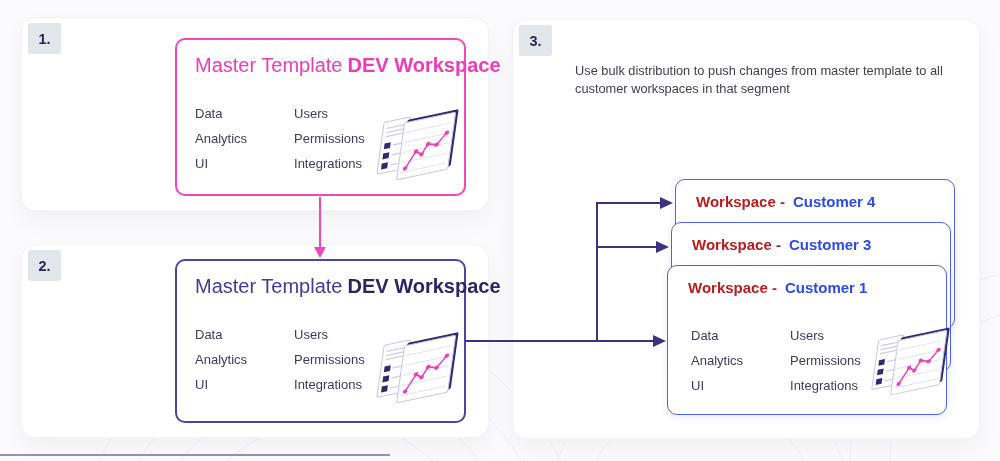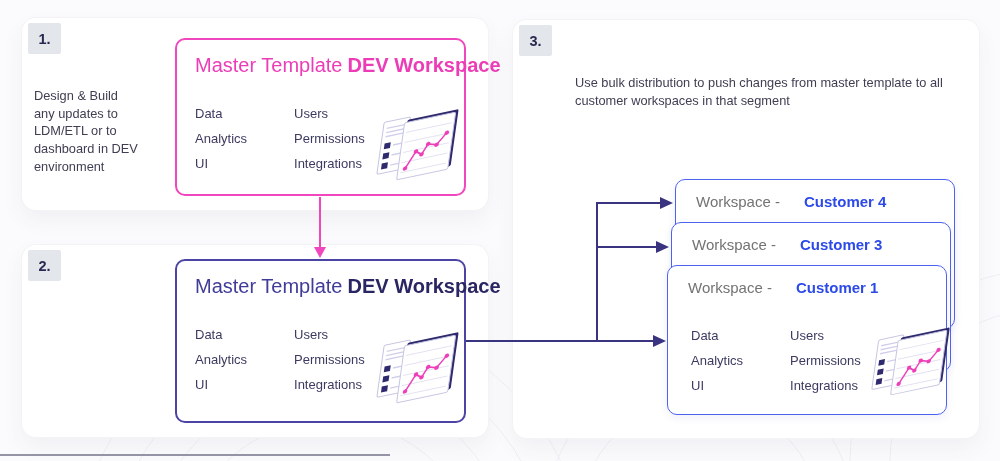--- a/index.html
+++ b/index.html
@@ -15,39 +15,39 @@
   .panel2 { left:22px; top:245px; width:466px; height:192px; }
   .panel3 { left:513px; top:20px; width:466px; height:418px; }
 
   .badge { position:absolute; left:6px; top:5px; width:33px; height:31px;
            background:#e3e6eb; color:#2b2750; font-weight:bold; font-size:14.5px;
            display:flex; align-items:center; justify-content:center; border-radius:2px; }
 
   .desc { position:absolute; font-size:12.8px; line-height:1.38; color:#3f3e52; z-index:2; }
   .desc1 { left:34px; top:87px;  width:105px; }
   .desc2 { left:34px; top:313px; width:136px; }
-  .desc3 { left:575px; top:74px; width:392px; }
+  .desc3 { left:575px; top:62px; width:392px; }
 
   .wsbox { position:absolute; background:#ffffff; border-radius:10px; }
   .dev-box  { left:175px; top:38px;  width:291px; height:158px; border:2px solid #f046be; z-index:2; }
   .prod-box { left:175px; top:259px; width:291px; height:164px; border:2px solid #4c44a4; z-index:2; }
   .cust { width:280px; height:150px; border:1.5px solid #4d62f0;
           box-shadow:0 3px 8px rgba(60,70,180,.08); }
   .c3 { left:675px; top:179px; z-index:2; }
   .c2 { left:671px; top:222px; z-index:3; }
   .c1 { left:667px; top:265px; z-index:4; }
 
   .ws-title { padding:14px 0 0 18px; font-size:20px; white-space:nowrap; }
   .ws-title .t-reg { margin-right:5px; }
   .ws-title .t-bold { font-weight:bold; }
   .dev-box  .t-reg, .dev-box .t-bold { color:#ec3cb6; }
   .prod-box .t-reg { color:#403c98; }
   .prod-box .t-bold { color:#2a2563; }
   .cust .ws-title { padding:13px 0 0 20px; font-size:15px; }
-  .cust .t-reg { color:#737373; margin-right:24px; }
+  .cust .t-reg { color:#b91c1c; margin-right:8px;font-weight:bold; }
   .cust .t-bold { color:#2c49ea; }
 
   .feats { position:absolute; left:18px; top:66px; display:flex; gap:47px; }
   .c1 .feats { left:23px; top:62px; }
   .fcol div { font-size:13px; color:#3c3a60; margin-bottom:10px; white-space:nowrap; }
 
   .dash-icon { position:absolute; }
   .dev-box  .dash-icon { left:197px; top:42px; width:88px; height:108px; }
   .prod-box .dash-icon { left:197px; top:44px; width:88px; height:108px; }
   .c1       .dash-icon { left:201px; top:34px; width:84px; height:106px; }
@@ -89,21 +89,20 @@
   <section class="panel panel1">
     <div class="badge">1.</div>
   </section>
   <section class="panel panel2">
     <div class="badge">2.</div>
   </section>
   <section class="panel panel3">
     <div class="badge">3.</div>
   </section>
 
-  <p class="desc desc1">Design &amp; Build any updates to LDM/ETL or to dashboard in DEV environment</p>
   <p class="desc desc3">Use bulk distribution to push changes from master template to all customer workspaces in that segment</p>
 
   <div class="wsbox dev-box">
     <div class="ws-title">
       <span class="t-reg">Master Template</span><span class="t-bold">DEV Workspace</span>
     </div>
     <div class="feats">
       <div class="fcol">
         <div>Data</div>
         <div>Analytics</div>

